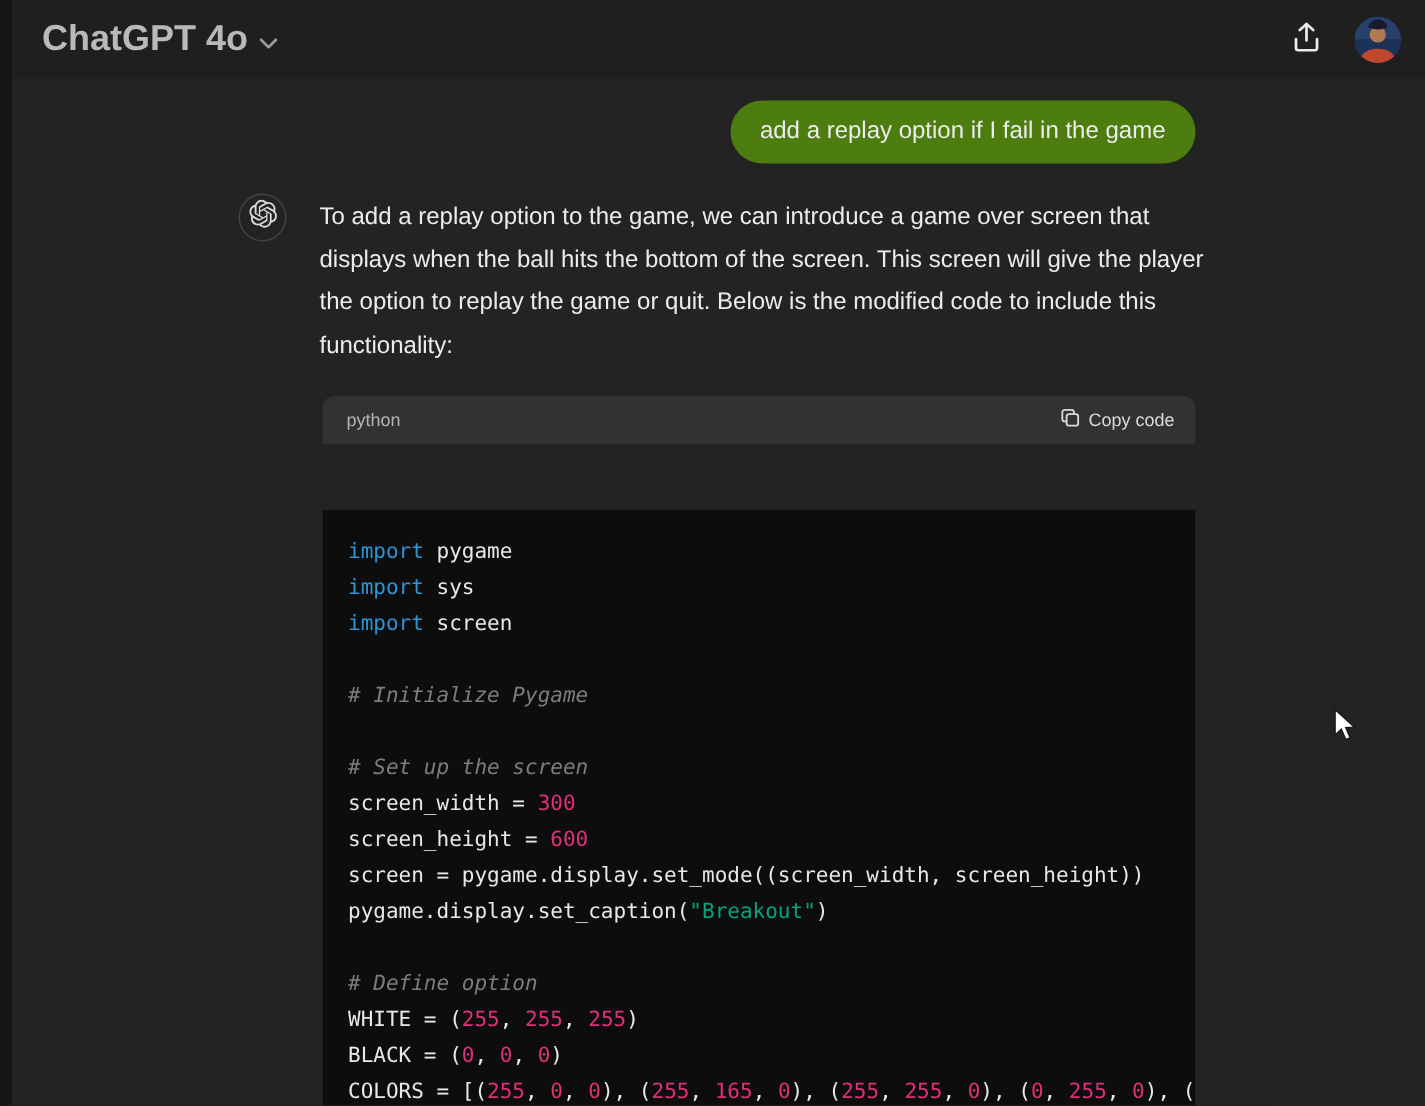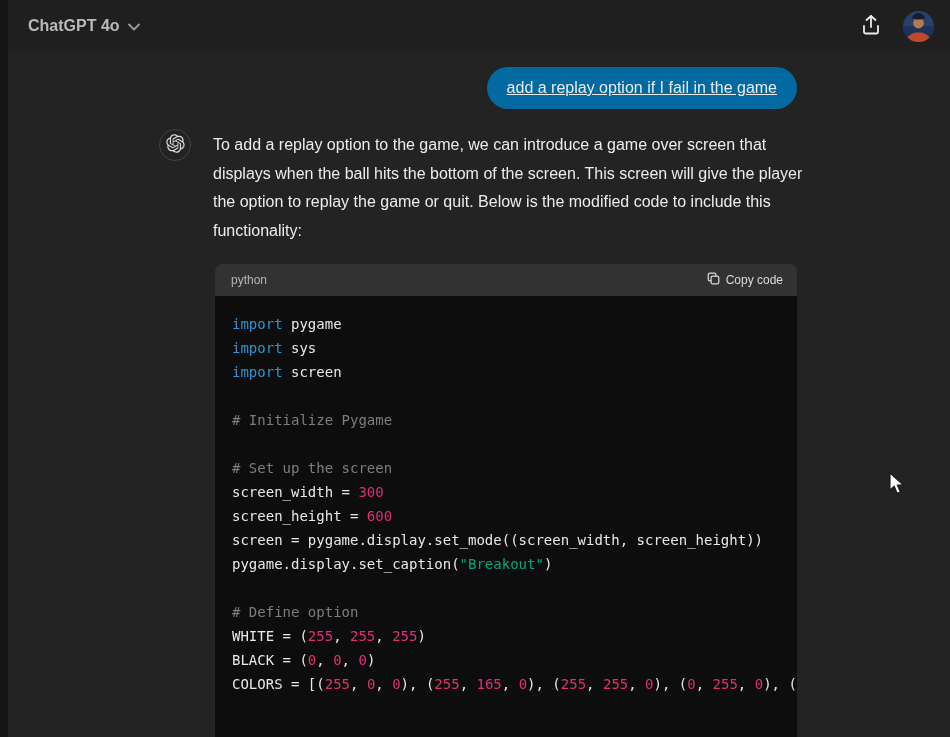--- a/index.html
+++ b/index.html
@@ -16,75 +16,74 @@
   }
   
   .topbar{
     position:absolute; left:8px; top:0; right:0; height:52px;
     background:#1f1f1f;
     display:flex; align-items:center; justify-content:space-between;
     padding:0 16px 0 20px;
   }
   .model-switcher{
     display:flex; align-items:center; gap:8px; cursor:pointer;
-    font-size:16px; font-weight:700; color:#b9b9b9;
+    font-size:24px; font-weight:700; color:#b9b9b9;
   }
   .topbar-right{ display:flex; align-items:center; gap:20px; }
   .icon-btn{ background:none; border:none; cursor:pointer; display:flex; align-items:center; }
   .avatar{
     width:31px; height:31px; border-radius:50%; overflow:hidden; cursor:pointer;
     display:block;
   }
   
   .user-row{
     position:absolute; left:213px; top:67px; width:584px;
     display:flex; justify-content:flex-end;
   }
   .user-bubble{
-    background:#0369a1; color:#ececec;
+    background:#4d7c0f; color:#ececec;
     font-size:16px; line-height:22px;
     padding:10px 20px; border-radius:24px;
     max-width:480px;
-    text-decoration:underline;
   }
   .assistant-icon{
     position:absolute; left:159px; top:129px;
     width:32px; height:32px; border:1px solid #424242; border-radius:50%;
     display:flex; align-items:center; justify-content:center;
   }
   .assistant-text{
     position:absolute; left:213px; top:131px; width:590px;
     font-size:16px; line-height:28.5px; color:#ececec;
   }
   
   .code-block{
     position:absolute; left:215px; top:264px; width:582px; height:473px;
     border-radius:8px 8px 0 0; overflow:hidden;
-    display:flex; flex-direction:column;
+    display:flex; flex-direction:column;gap:44px;
   }
   .code-header{
     height:32px; flex:0 0 32px; background:#323232;
     display:flex; align-items:center; justify-content:space-between;
     padding:0 14px 0 16px;
   }
   .code-lang{ font-size:12px; color:#b4b4b4; }
   .copy-btn{
     background:none; border:none; cursor:pointer;
     display:flex; align-items:center; gap:6px;
     font-size:12px; color:#dadada; font-family:"Liberation Sans", sans-serif;
   }
   .code-body{
     flex:1; background:#0d0d0d; padding:16px 0 18px 17px; overflow:hidden;
   }
   .code-line{
     font-family:"DejaVu Sans Mono", monospace;
     font-size:14px; line-height:24px; white-space:pre;
   }
   .tok-k{ color:var(--c-keyword,#2e95d3); }
-  .tok-c{ color:var(--c-comment,#7d7d7d); }
+  .tok-c{ color:var(--c-comment,#7d7d7d);font-style:italic; }
   .tok-n{ color:var(--c-number,#df3079); }
   .tok-s{ color:var(--c-string,#00a67d); }
   .tok-p{ color:var(--c-plain,#e8e8e8); }
   
   .mouse-cursor{ position:absolute; left:888px; top:472px; pointer-events:none; }
 </style>
 </head>
 <body>
 
 <div class="left-strip"></div>

